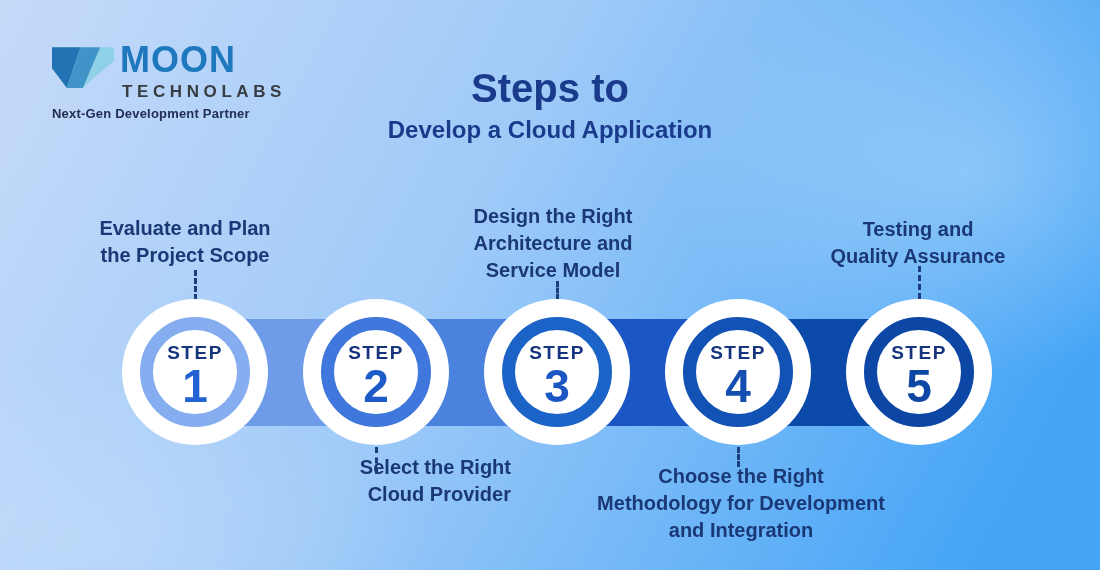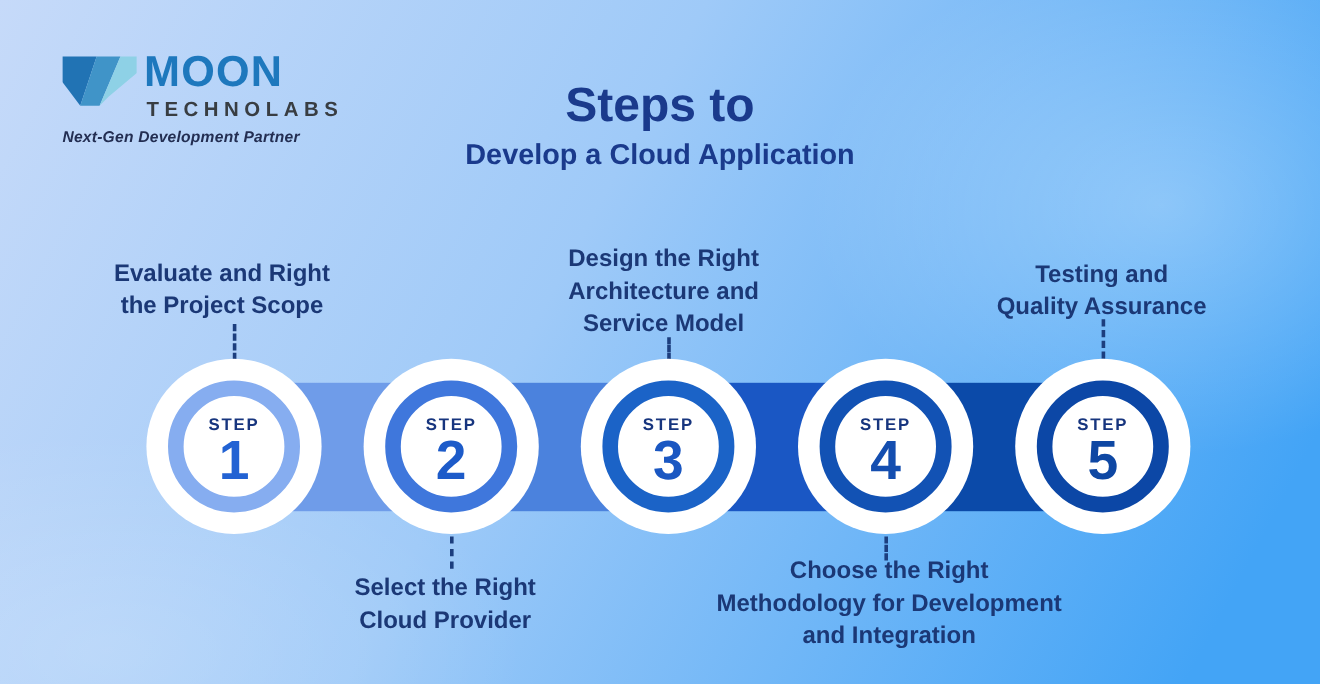--- a/index.html
+++ b/index.html
@@ -12,36 +12,36 @@
       linear-gradient(118deg, var(--bg-light) 0%, var(--bg-mid) 42%, var(--bg-deep) 92%);
   }
 
   
   .logo{position:absolute;left:52px;top:40px;width:215px;}
   .logo-row{display:flex;align-items:flex-start;gap:6px;}
   .logo-mark{width:62px;height:54px;flex:0 0 auto;}
   .logo-text{display:flex;flex-direction:column;line-height:1;}
   .logo-name{font-size:36px;font-weight:700;color:var(--brand-blue);letter-spacing:1px;margin-top:2px;}
   .logo-subname{font-size:17px;font-weight:700;color:var(--brand-dark);letter-spacing:4.6px;margin-top:5px;margin-left:2px;}
-  .logo-tagline{font-size:13px;font-weight:700;color:var(--tagline);margin-top:6px;letter-spacing:.2px;white-space:nowrap;font-style:italic;}
+  .logo-tagline{font-size:13px;font-weight:700;color:var(--tagline);margin-top:6px;letter-spacing:.2px;white-space:nowrap;}
 
   
   .title{position:absolute;left:0;right:0;top:68px;text-align:center;color:var(--heading);font-weight:700;}
   .title .t1{font-size:40px;line-height:40px;}
   .title .t2{font-size:24px;line-height:44px;}
 
   
   .band-seg{position:absolute;top:319px;height:107px;}
 
   
   .step-node{position:absolute;top:299px;width:146px;height:146px;border-radius:50%;
     background:#ffffff;display:flex;flex-direction:column;align-items:center;justify-content:center;}
   .step-ring{position:absolute;left:50%;top:50%;width:84px;height:84px;border-radius:50%;
     transform:translate(-50%,-50%);border:13px solid var(--ring);}
-  .step-word{position:relative;z-index:2;font-size:14px;font-weight:700;letter-spacing:1.5px;
+  .step-word{position:relative;z-index:2;font-size:19px;font-weight:700;letter-spacing:1.5px;
     color:var(--step-word);margin-top:6px;}
   .step-number{position:relative;z-index:2;font-size:46px;line-height:44px;font-weight:700;color:var(--num);}
 
   
   .connector{position:absolute;width:0;border-left:3px dashed var(--connector);}
 
   
   .caption{position:absolute;transform:translateX(-50%);text-align:center;white-space:pre-line;
     color:var(--caption);font-weight:700;font-size:20px;line-height:27px;}
 </style>
@@ -100,23 +100,23 @@
     <div class="step-ring"></div>
     <div class="step-word">STEP</div>
     <div class="step-number">4</div>
   </div>
   <div class="step-node" style="left: 846px; --ring: #0c47a6; --num: #0e47a3;">
     <div class="step-ring"></div>
     <div class="step-word">STEP</div>
     <div class="step-number">5</div>
   </div>
 
-  <div class="caption" style="left:185px;top:215px;width:280px;">Evaluate and Right
+  <div class="caption" style="left:185px;top:215px;width:280px;">Evaluate and Plan
 the Project Scope</div>
-  <div class="caption" style="left:371px;top:477px;width:280px;">Select the Right
+  <div class="caption" style="left:371px;top:454px;width:280px;text-align:right;">Select the Right
 Cloud Provider</div>
   <div class="caption" style="left:553px;top:203px;width:300px;">Design the Right
 Architecture and
 Service Model</div>
   <div class="caption" style="left:741px;top:463px;width:380px;">Choose the Right
 Methodology for Development
 and Integration</div>
   <div class="caption" style="left:918px;top:216px;width:280px;text-align:center;">Testing and
 Quality Assurance</div>
 

